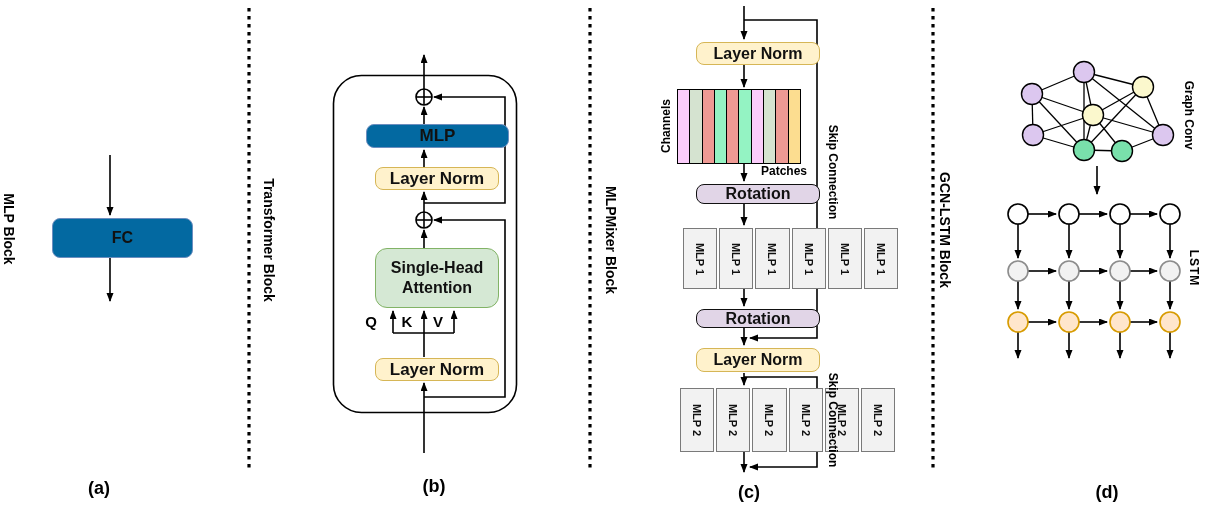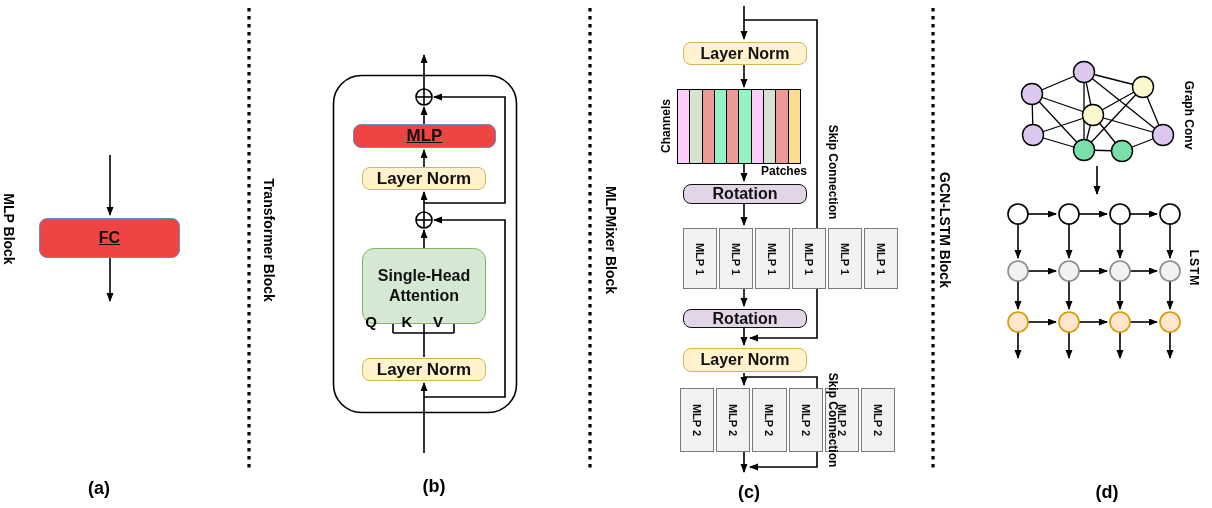--- a/index.html
+++ b/index.html
@@ -1,22 +1,22 @@
 <!DOCTYPE html>
 <html><head>
 <meta charset="utf-8">
 <style>
   html,body{margin:0;padding:0;background:#fff;}
   .canvas{position:relative;width:1212px;height:508px;background:#fff;overflow:hidden;
           font-family:"Liberation Sans","DejaVu Sans",sans-serif;}
   svg.layer{position:absolute;left:0;top:0;}
   .box{position:absolute;box-sizing:border-box;display:flex;align-items:center;justify-content:center;
-       font-weight:bold;color:#111;border:1.6px solid #000;background:#fff;text-align:center;}
+       font-weight:bold;color:#111;border:1.6px solid #000;background:#fff;text-align:center;margin-left:13px;}
   .r8{border-radius:8px;} .r12{border-radius:12px;}
-  .blue{background:#ef4444;border-color:#6c8ebf;text-decoration:underline;}
+  .blue{background:#0369a1;border-color:#6c8ebf;}
   .yellow{background:#fff2cc;border-color:#d6b656;}
   .green{background:#d5e8d4;border-color:#82b366;}
   .purple{background:#e1d5e7;border-color:#111;}
   .f17{font-size:17px;} .f16{font-size:16px;} .f15{font-size:15px;}
   .lbl{position:absolute;font-weight:bold;color:#000;white-space:nowrap;}
   .rot90{transform:translate(-50%,-50%) rotate(90deg);}
   .rotm90{transform:translate(-50%,-50%) rotate(-90deg);}
   .ctr{transform:translate(-50%,-50%);}
   .f18{font-size:18px;} .f14{font-size:14px;} .f12{font-size:12px;}
   .stripes{position:absolute;display:flex;border:1.6px solid #000;box-sizing:border-box;background:#fff;}
@@ -158,21 +158,21 @@
       </g>
   </svg>
 
   <div class="lbl rot90 f14" style="left:9px;top:229px;">MLP Block</div>
   <div class="box blue r8 f16" style="left:39px;top:218px;width:141px;height:40px;">FC</div>
   <div class="lbl ctr f18" style="left:99px;top:488px;">(a)</div>
 
   <div class="lbl rot90 f14" style="left:269px;top:240px;">Transformer Block</div>
   <div class="box blue r8 f17" style="left:353px;top:124px;width:143px;height:24px;">MLP</div>
   <div class="box yellow r8 f17" style="left:362px;top:167px;width:124px;height:23px;">Layer Norm</div>
-  <div class="box green r12 f16" style="left:362px;top:248px;width:124px;height:76px;line-height:20px;">Single-Head Attention</div>
+  <div class="box green r12 f16" style="left:362px;top:248px;width:124px;height:60px;line-height:20px;">Single-Head Attention</div>
   <div class="lbl ctr f15" style="left:371px;top:321px;">Q</div>
   <div class="lbl ctr f15" style="left:407px;top:321px;">K</div>
   <div class="lbl ctr f15" style="left:438px;top:321px;">V</div>
   <div class="box yellow r8 f17" style="left:362px;top:358px;width:124px;height:23px;">Layer Norm</div>
   <div class="lbl ctr f18" style="left:434px;top:486px;">(b)</div>
 
   <div class="lbl rot90 f14" style="left:611px;top:240px;">MLPMixer Block</div>
   <div class="box yellow r8 f16" style="left:683px;top:42px;width:124px;height:23px;">Layer Norm</div>
   <div class="lbl rotm90 f12" style="left:666px;top:126px;">Channels</div>
   <div id="stripes" class="stripes" style="left:677px;top:89px;width:124px;height:75px;">

